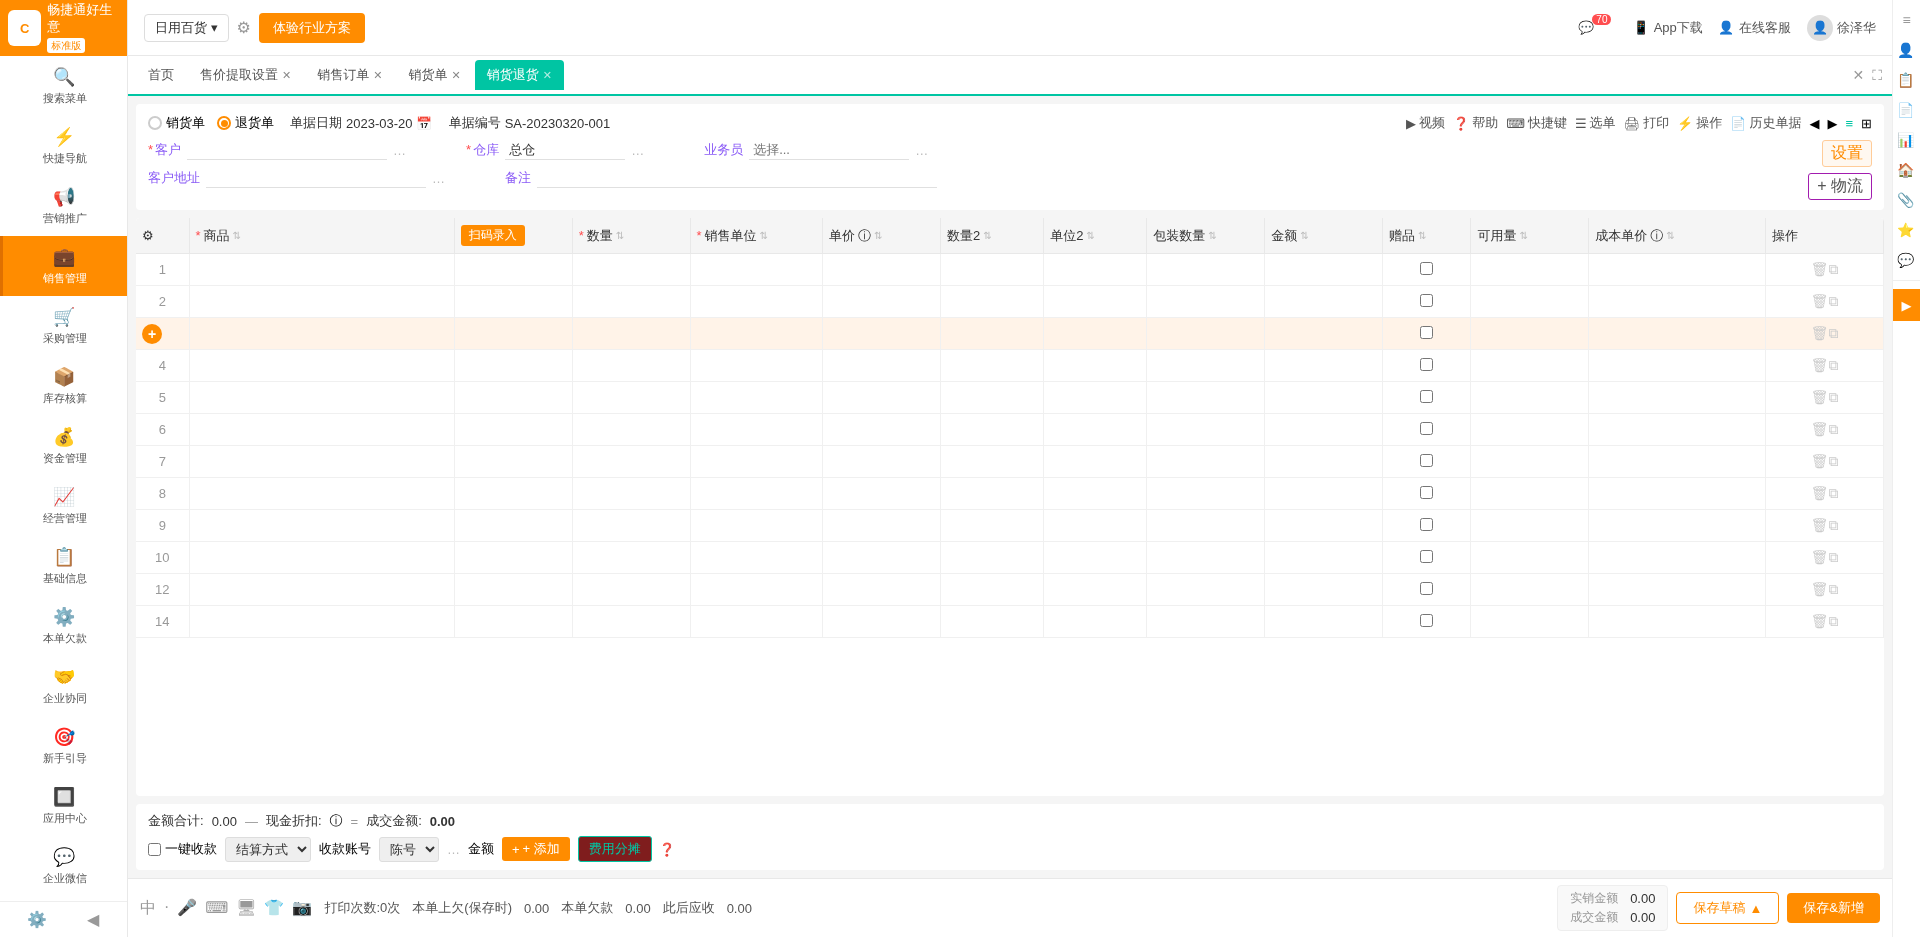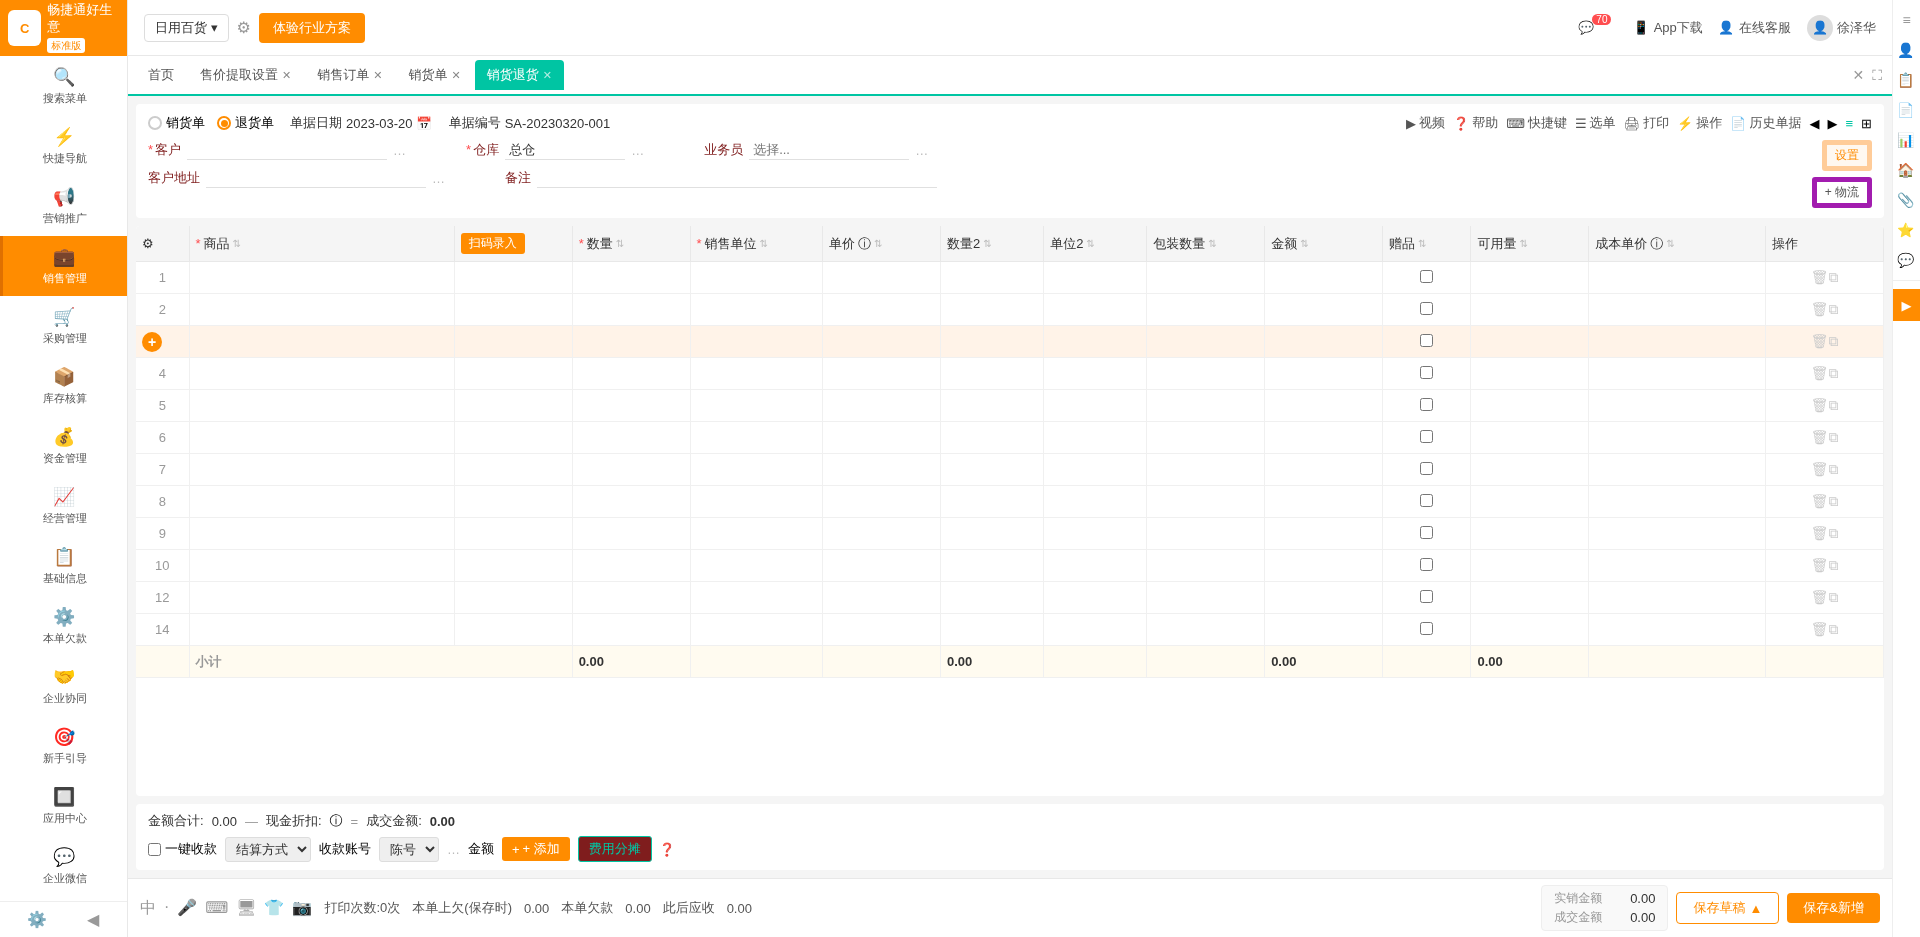--- a/index.html
+++ b/index.html
@@ -51,21 +51,21 @@
     .radio-group { display: flex; gap: 12px; align-items: center; }
     .radio-item { display: flex; align-items: center; gap: 4px; cursor: pointer; }
     .radio-circle { width: 14px; height: 14px; border-radius: 50%; border: 2px solid #ccc; display: flex; align-items: center; justify-content: center; }
     .radio-circle.checked { border-color: #ff8c00; }
     .radio-circle.checked::after { content: ''; width: 7px; height: 7px; border-radius: 50%; background: #ff8c00; }
     .form-field { display: flex; align-items: center; gap: 4px; }
     .form-label { color: #333; white-space: nowrap; }
     .form-value { color: #333; }
     .form-header-actions { display: flex; gap: 8px; align-items: center; }
     .form-action-btn { display: flex; align-items: center; gap: 3px; color: #555; cursor: pointer; font-size: 12px; }
-    .btn-small { border: 5px solid #a21caf; background: #fff; padding: 2px 8px; border-radius: 3px; cursor: pointer; font-size: 12px; color: #555; }
+    .btn-small { border: 1px solid #a21caf; background: #fff; padding: 2px 8px; border-radius: 3px; cursor: pointer; font-size: 16px; color: #555; }
     .btn-small.orange { background: #fff8f0; border-color: #ffcc99; color: #ff8c00; }
 
     
     .table-area { background: #fff; border-radius: 4px; flex: 1; overflow: hidden; display: flex; flex-direction: column; }
     .table-container { flex: 1; overflow: auto; position: relative; }
     
     table { width: 100%; border-collapse: collapse; }
     table th { background: #f5f5f5; padding: 7px 6px; text-align: left; color: #333; font-weight: normal; border-bottom: 1px solid #e8e8e8; border-right: 1px solid #e8e8e8; white-space: nowrap; position: sticky; top: 0; z-index: 1; }
     table td { padding: 5px 6px; border-bottom: 1px solid #f0f0f0; border-right: 1px solid #f0f0f0; color: #333; height: 32px; }
     table tr.active-row td { background: #fff3e8; }
@@ -90,38 +90,38 @@
     .footer-checkbox { display: flex; align-items: center; gap: 4px; }
     .footer-select { border: 1px solid #ddd; padding: 3px 6px; border-radius: 3px; color: #333; }
     .add-btn { background: #ff8c00; color: #fff; border: none; padding: 3px 10px; border-radius: 3px; cursor: pointer; display: flex; align-items: center; gap: 3px; }
     .fee-btn { border: 1px solid #00c5a3; color: #00c5a3; background: #7f1d1d; padding: 3px 10px; border-radius: 3px; cursor: pointer; }
 
     
     .bottom-bar { display: flex; align-items: center; justify-content: space-between; background: #fff; border-top: 1px solid #e8e8e8; padding: 6px 12px; flex-shrink: 0; }
     .bottom-bar-left { display: flex; align-items: center; gap: 12px; color: #555; font-size: 12px; }
     .bottom-bar-right-panel { display: flex; align-items: center; gap: 8px; }
     .amount-panel { background: #f9f9f9; border: 1px solid #eee; border-radius: 4px; padding: 4px 12px; display: flex; flex-direction: column; gap: 2px; }
-    .amount-row { display: flex; gap: 28px; align-items: center; justify-content: space-between; }
+    .amount-row { display: flex; gap: 12px; align-items: center; justify-content: space-between; }
     .amount-label { color: #999; font-size: 12px; }
     .amount-value { color: #333; font-size: 13px; }
     .save-draft-btn { background: #fff; border: 1px solid #ff8c00; color: #ff8c00; padding: 6px 16px; border-radius: 4px; cursor: pointer; display: flex; align-items: center; gap: 4px; }
     .save-new-btn { background: #ff8c00; border: none; color: #fff; padding: 6px 16px; border-radius: 4px; cursor: pointer; display: flex; align-items: center; gap: 4px; }
     .toolbar-icons { display: flex; gap: 8px; }
     .toolbar-icon { color: #999; cursor: pointer; font-size: 16px; }
 
     
     .right-sidebar { width: 28px; background: #fff; border-left: 1px solid #eee; display: flex; flex-direction: column; align-items: center; padding: 8px 0; gap: 6px; }
     .right-icon { color: #999; font-size: 14px; cursor: pointer; padding: 4px; }
     .right-icon-orange { background: #ff8c00; color: #fff; width: 100%; text-align: center; padding: 8px 0; font-size: 14px; cursor: pointer; }
 
     .divider { width: 100%; height: 1px; background: #eee; margin: 2px 0; }
 
     .form-row { display: flex; align-items: center; gap: 20px; flex-wrap: wrap; }
     .form-group { display: flex; align-items: center; gap: 6px; }
-    .form-group-label { color: #7f1d1d; white-space: nowrap; }
+    .form-group-label { color: #8b5cf6; white-space: nowrap; }
     .form-group-label.required::before { content: '*'; color: #ff4d4f; margin-right: 2px; }
     .form-group-input { min-width: 120px; border: none; border-bottom: 1px solid #e0e0e0; padding: 2px 4px; outline: none; color: #333; }
     .form-dots { color: #bbb; cursor: pointer; }
 
     .table-th-required::before { content: '*'; color: #ff4d4f; }
   </style>
 </head>
 <body>
 
 <div class="sidebar">
@@ -634,35 +634,20 @@
                 <td></td>
                 <td></td>
                 <td></td>
                 <td></td>
                 <td></td>
                 <td style="text-align: center;"><input type="checkbox" style=""></td>
                 <td></td>
                 <td></td>
                 <td style="text-align: center;"><span class="delete-icon">🗑</span><span class="copy-icon">⧉</span></td>
               </tr>
-              <tr class="subtotal-row">
-    <td></td>
-    <td colspan="2" style="color:#999;">小计</td>
-    <td>0.00</td>
-    <td></td>
-    <td></td>
-    <td>0.00</td>
-    <td></td>
-    <td></td>
-    <td>0.00</td>
-    <td></td>
-    <td>0.00</td>
-    <td></td>
-    <td></td>
-  </tr>
             </tbody>
         </table>
       </div>
     </div>
 
     <div class="footer-area">
       <div class="footer-row1">
         <span class="footer-amount">金额合计:</span>
         <span class="footer-amount">0.00</span>
         <span class="footer-minus">—</span>

